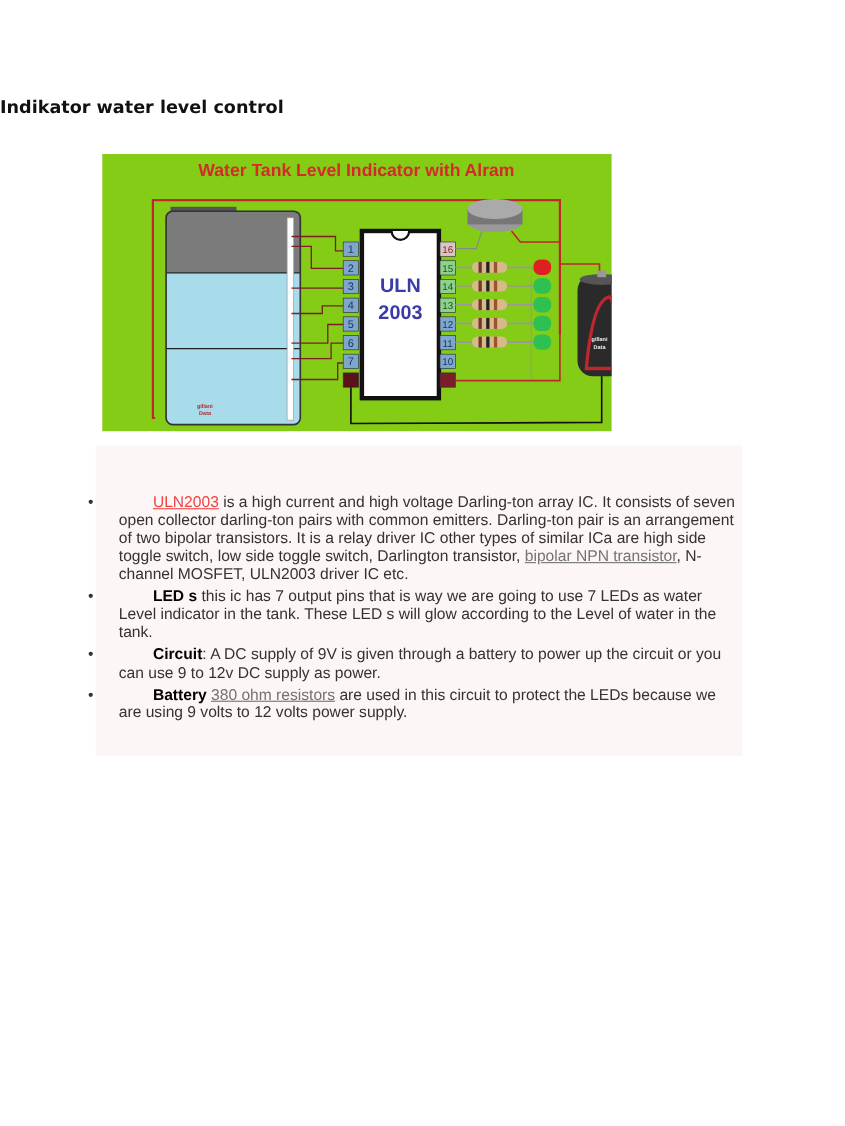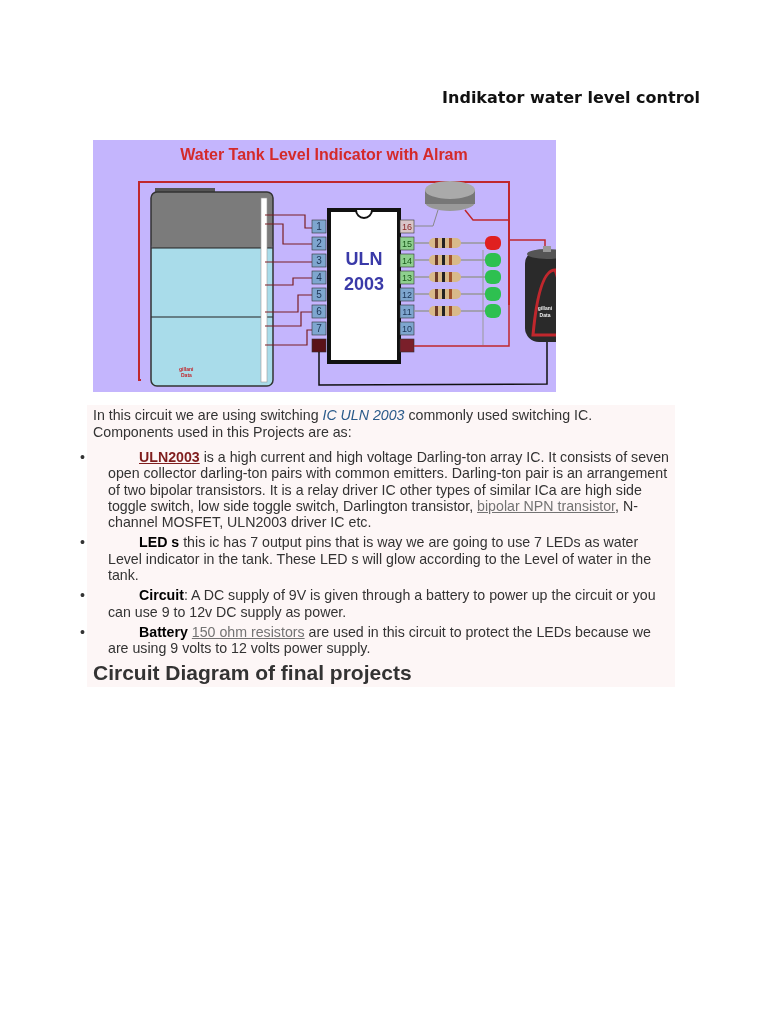--- a/index.html
+++ b/index.html
@@ -1,29 +1,29 @@
 <!DOCTYPE html>
 <html><head>
 <meta charset="utf-8">
 <style>
   html, body { margin: 0; padding: 0; background: #ffffff; }
   body { width: 768px; height: 1024px; position: relative; overflow: hidden; font-family: "Liberation Sans", sans-serif; }
-  .doc-title { position: absolute; top: 88px; left: 0; width: 700px; text-align: right; font-family: "DejaVu Sans", sans-serif; font-weight: bold; font-size: 16px; color: #111; }
-  .diagram { position: absolute; left: 93px; top: 140px; width: 463px; height: 252px; background: #c4b5fd; }
+  .doc-title { position: absolute; top: 88px; left: 0; width: 700px; text-align: left; font-family: "DejaVu Sans", sans-serif; font-weight: bold; font-size: 16px; color: #111; }
+  .diagram { position: absolute; left: 93px; top: 140px; width: 463px; height: 252px; background: #84cc16; }
   .diagram svg { width: 100%; height: 100%; display: block; }
   .textbox { position: absolute; left: 87px; top: 405px; width: 588px; height: 282px; background: #fdf6f6; }
   .intro { position: absolute; left: 6px; top: 2px; width: 570px; font-size: 14.2px; line-height: 16.5px; color: #333; }
   .intro .ic { color: #2a5a8a; font-style: italic; }
   .list { position: absolute; left: 0; top: 44px; width: 588px; margin: 0; padding: 0; list-style: none; }
   .list li { position: relative; font-size: 14.2px; line-height: 16.3px; color: #333; padding-left: 21px; margin-bottom: 4px; }
   .list li .bullet { position: absolute; left: -7px; top: 0; }
   .list li .lead { display: inline-block; width: 31px; }
   .list li b { color: #000000; }
   .link { color: #737373; text-decoration: underline; }
-  .link-bold { color: #7f1d1d; text-decoration: underline; font-weight: bold; }
+  .link-bold { color: #ef4444; text-decoration: underline; font-weight: normal; }
   .section-heading { position: absolute; left: 6px; top: 256px; font-size: 21px; font-weight: bold; color: #333; }
 </style>
 </head>
 <body>
 
 <div class="doc-title">Indikator water level control</div>
 
 <div class="diagram">
   <svg viewBox="0 0 463 252" xmlns="http://www.w3.org/2000/svg">
     <text x="231" y="20" text-anchor="middle" font-family="Liberation Sans, sans-serif" font-weight="bold" font-size="16" fill="#d42a2a">Water Tank Level Indicator with Alram</text>
@@ -158,31 +158,27 @@
       <path d="M 440 195 Q 446 130 462 130 Q 470 150 470 195 Z" fill="none" stroke="#c0272d" stroke-width="3"></path>
       <text x="452" y="170" text-anchor="middle" font-size="5" font-weight="bold" fill="#eee">gillani</text>
       <text x="452" y="177" text-anchor="middle" font-size="5" font-weight="bold" fill="#eee">Data</text>
     </g>
 
     <polyline points="226,212 226,245 454,244 454,202" fill="none" stroke="#111" stroke-width="1.5"></polyline>
   </svg>
 </div>
 
 <div class="textbox">
-  <div class="intro">
-    <span>In this circuit we are using switching </span><span class="ic">IC ULN 2003</span><span> commonly used switching IC. Components used in this Projects are as:</span>
-  </div>
   <ul class="list">
     <li>
       <span class="bullet">•</span><span class="lead"></span><a class="link-bold">ULN2003</a><span> is a high current and high voltage Darling-ton array IC. It consists of seven open collector darling-ton pairs with common emitters. Darling-ton pair is an arrangement of two bipolar transistors. It is a relay driver IC other types of similar ICa are high side toggle switch, low side toggle switch, Darlington transistor, </span><a class="link">bipolar NPN transistor</a><span>, N-channel MOSFET, ULN2003 driver IC etc.</span>
     </li>
     <li>
       <span class="bullet">•</span><span class="lead"></span><b>LED s</b><span> this ic has 7 output pins that is way we are going to use 7 LEDs as water Level indicator in the tank. These LED s will glow according to the Level of water in the tank.</span>
     </li>
     <li>
       <span class="bullet">•</span><span class="lead"></span><b>Circuit</b><span>: A DC supply of 9V is given through a  battery to power up the circuit or you can use 9 to 12v DC supply as power.</span>
     </li>
     <li>
-      <span class="bullet">•</span><span class="lead"></span><b>Battery</b> <a class="link">150 ohm resistors</a><span> are used in this circuit to protect the LEDs because we are using 9 volts to 12 volts power supply.</span>
+      <span class="bullet">•</span><span class="lead"></span><b>Battery</b> <a class="link">380 ohm resistors</a><span> are used in this circuit to protect the LEDs because we are using 9 volts to 12 volts power supply.</span>
     </li>
   </ul>
-  <div class="section-heading">Circuit Diagram of final projects</div>
 </div>
 
 </body></html>

